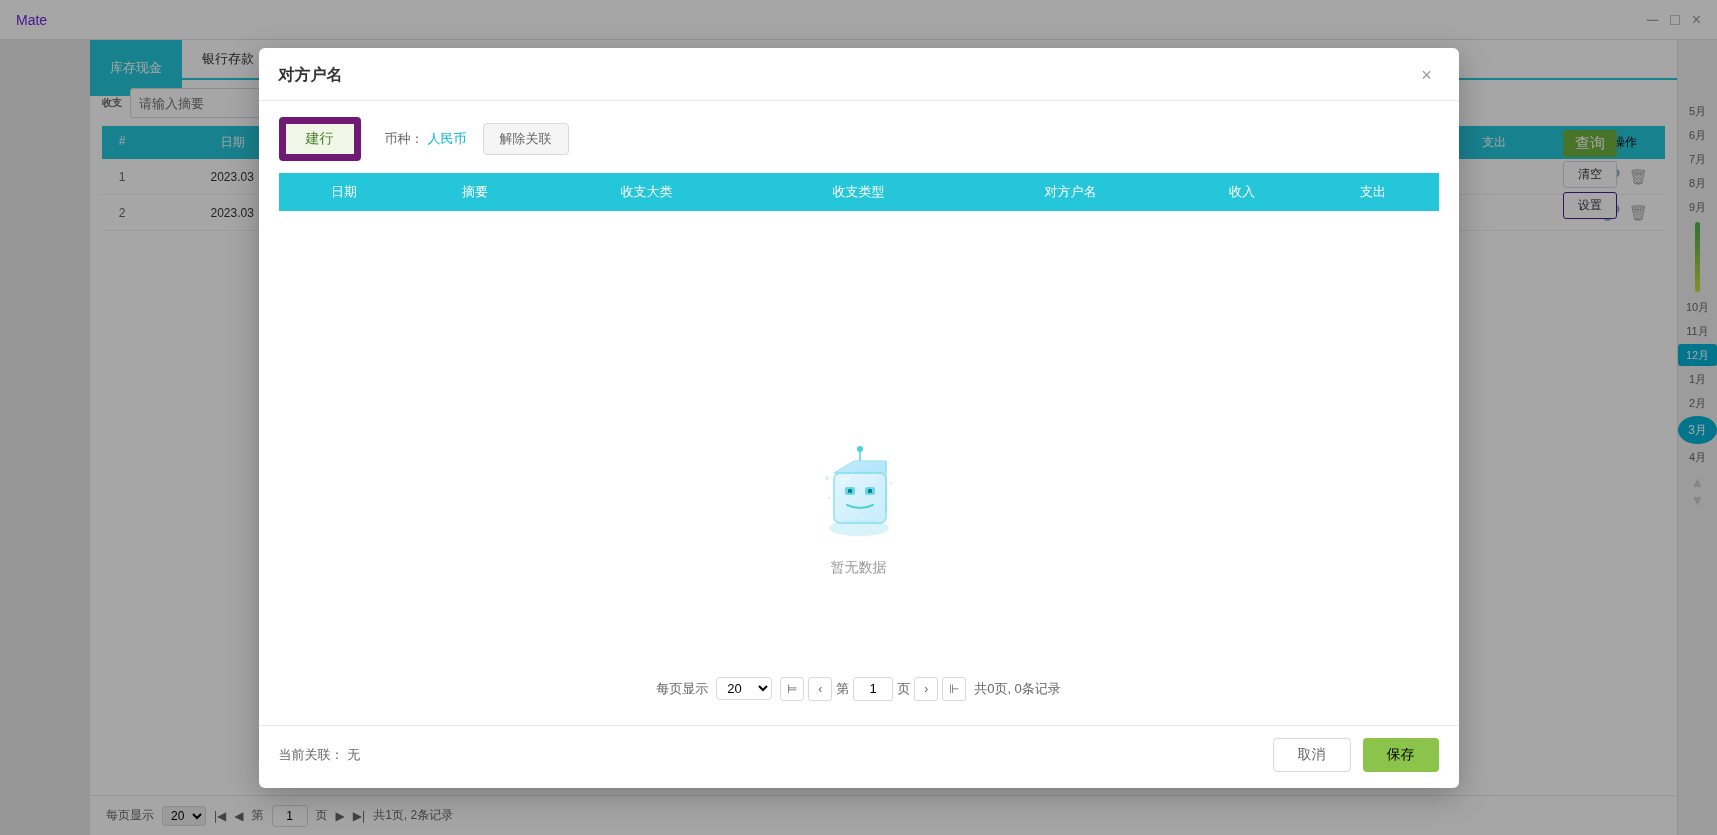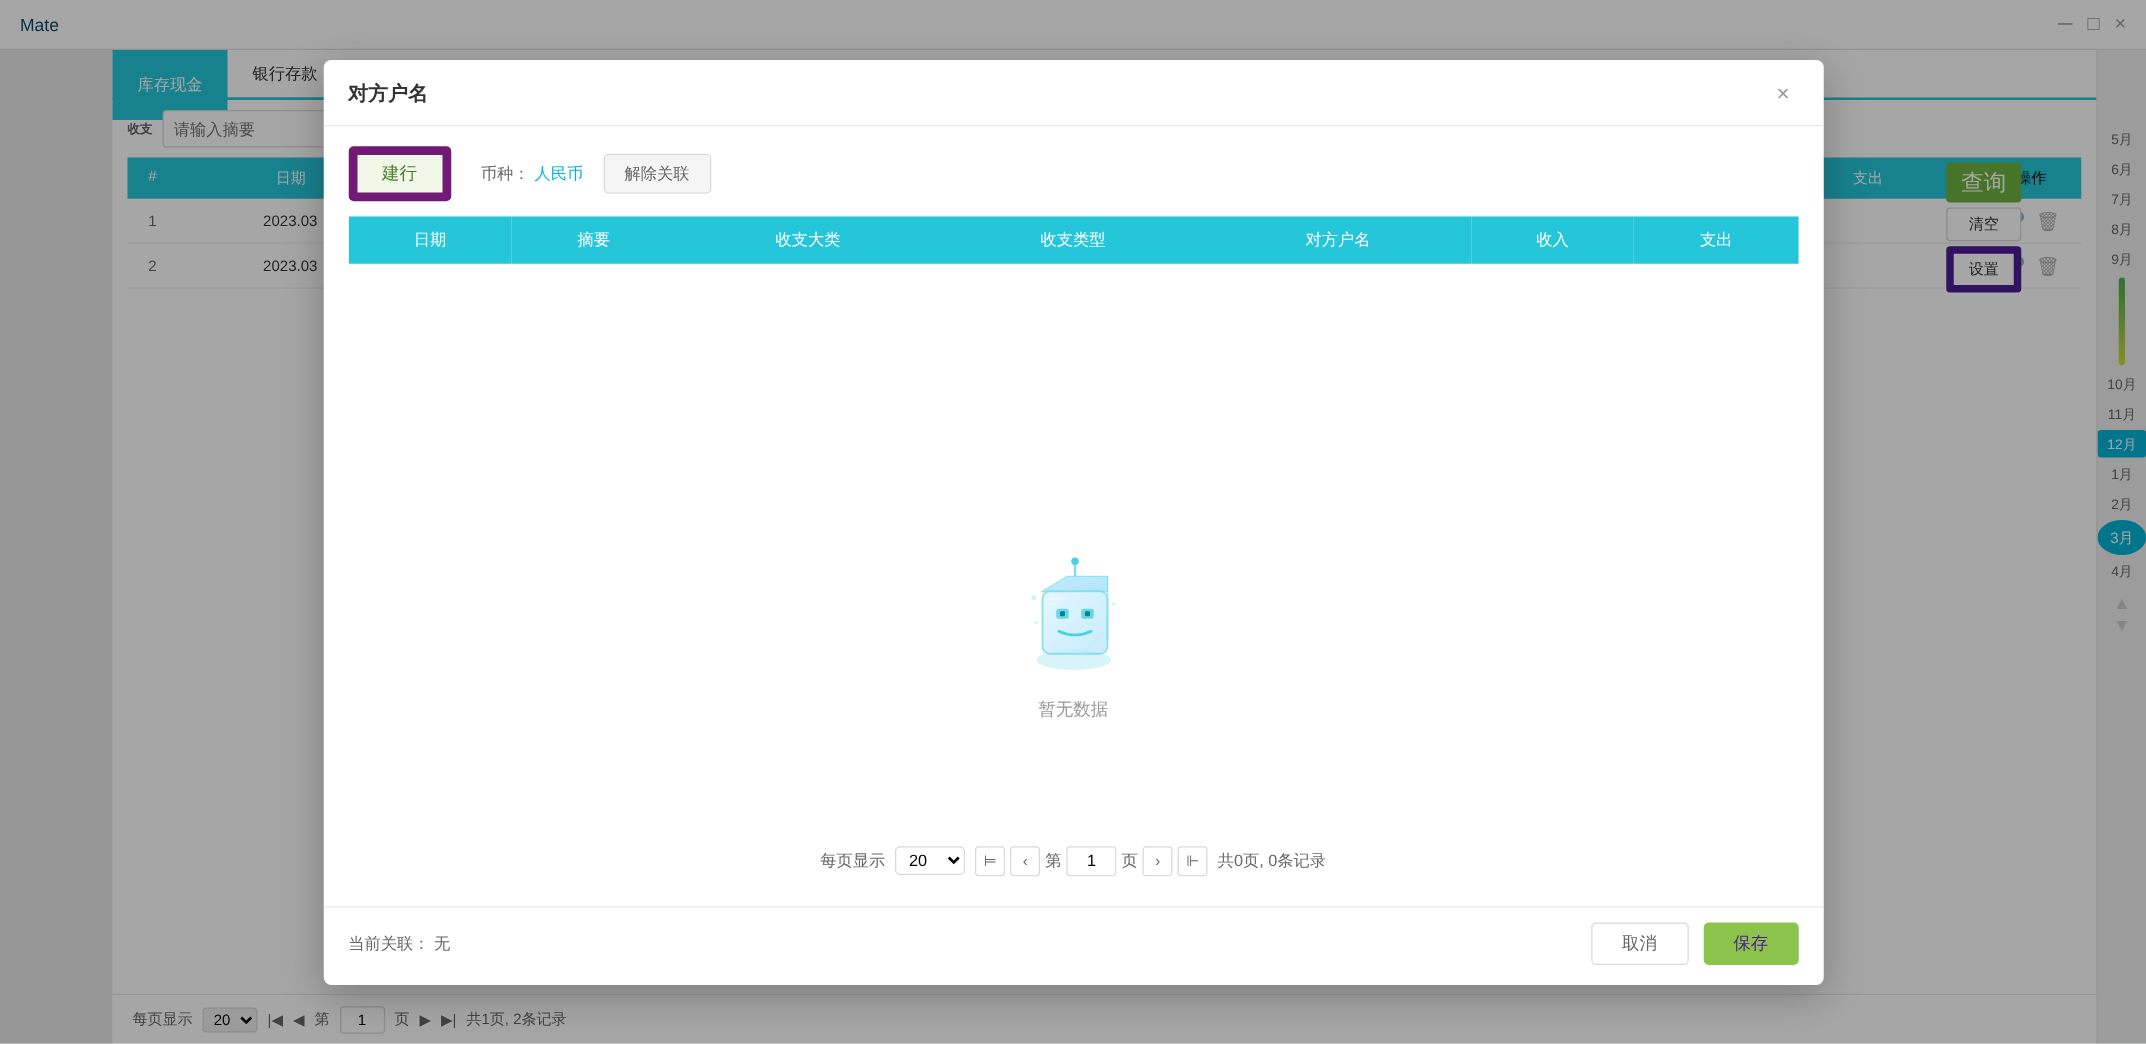--- a/index.html
+++ b/index.html
@@ -28,21 +28,21 @@
       background: #fff;
       display: flex;
       align-items: center;
       padding: 0 16px;
       border-bottom: 1px solid #e0e0e0;
       position: absolute;
       top: 0; left: 0; right: 0;
     }
     .top-nav-title {
       font-size: 14px;
-      color: #0c4a6e;
+      color: #6d28d9;
     }
     .top-nav-close {
       margin-left: auto;
       cursor: pointer;
       font-size: 16px;
       color: #999;
       display: flex;
       align-items: center;
       gap: 12px;
     }
@@ -322,21 +322,21 @@
       font-size: 14px;
       color: #666;
       cursor: pointer;
     }
     .save-btn {
       padding: 7px 24px;
       border: none;
       border-radius: 4px;
       background: #8cc34a;
       font-size: 14px;
-      color: #4c1d95;
+      color: #000000;
       cursor: pointer;
     }
 
     
     .table-container {
       flex: 1;
       display: flex;
       flex-direction: column;
     }
 
@@ -391,23 +391,23 @@
     </div>
 
     <div style="display:flex;align-items:center;padding:8px 12px;gap:8px;">
       <span style="font-size:10px;color:#666;font-weight:bold;">收支</span>
       <input style="flex: 1 1 0%; max-width: 300px; height: 30px; border: 1px solid rgb(217, 217, 217); border-radius: 3px; padding: 0px 8px; font-size: 13px;" placeholder="请输入摘要">
       <span style="font-size:13px;color:#666;margin-left:8px;">币种：</span>
       <span style="font-size:13px;color:#00b4d8;">人民币</span>
     </div>
 
     <div style="position:absolute;right:60px;top:90px;display:flex;flex-direction:column;gap:4px;">
-      <button style="padding:4px 12px;background:#6db33f;color:#fff;border:none;border-radius:3px;font-size:18px;cursor:pointer;">查询</button>
+      <button style="padding:4px 12px;background:#6db33f;color:#fff;border:none;border-radius:3px;font-size:15px;cursor:pointer;">查询</button>
       <button style="padding:4px 12px;background:#fff;color:#333;border:1px solid #d9d9d9;border-radius:3px;font-size:12px;cursor:pointer;">清空</button>
-      <button style="padding:4px 12px;background:#fff;color:#333;border:6px solid #4c1d95;border-radius:3px;font-size:12px;cursor:pointer;">设置</button>
+      <button style="padding:4px 12px;background:#fff;color:#333;border:1px solid #4c1d95;border-radius:3px;font-size:12px;cursor:pointer;">设置</button>
     </div>
 
     <div style="padding:0 12px;">
       <div style="display:flex;background:#26c6da;">
         <div style="width:40px;padding:8px 4px;color:#fff;font-size:12px;text-align:center;">#</div>
         <div style="flex:1;padding:8px 4px;color:#fff;font-size:12px;text-align:center;">日期</div>
         <div style="flex:2;padding:8px 4px;color:#fff;font-size:12px;text-align:center;">摘要</div>
         <div style="flex:1;padding:8px 4px;color:#fff;font-size:12px;text-align:center;">收支大类</div>
         <div style="flex:1;padding:8px 4px;color:#fff;font-size:12px;text-align:center;">收支类型</div>
         <div style="flex:1;padding:8px 4px;color:#fff;font-size:12px;text-align:center;">对方户名</div>

